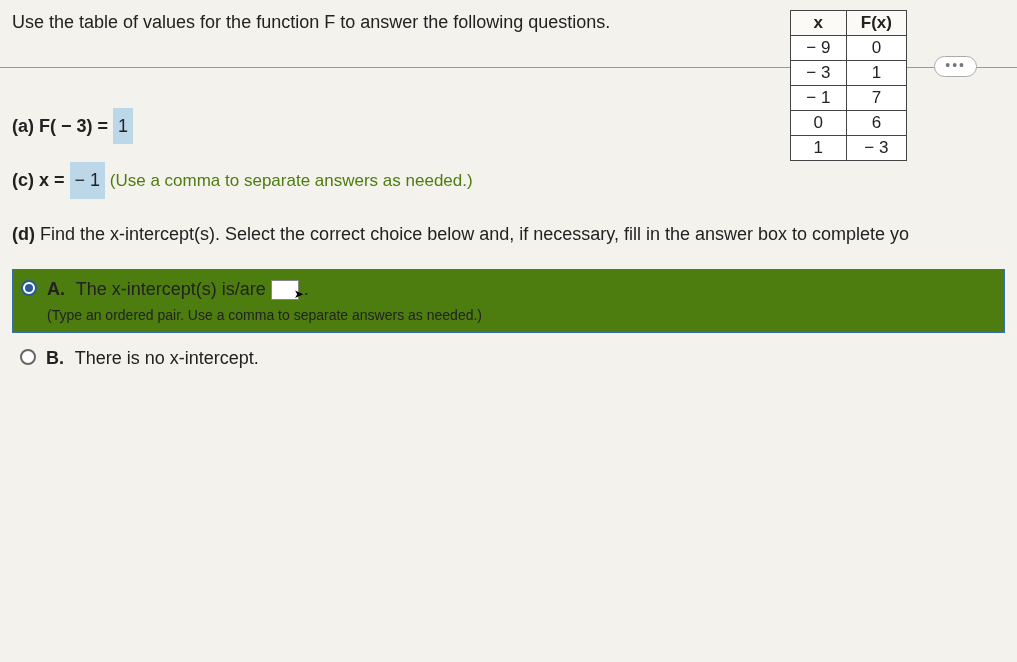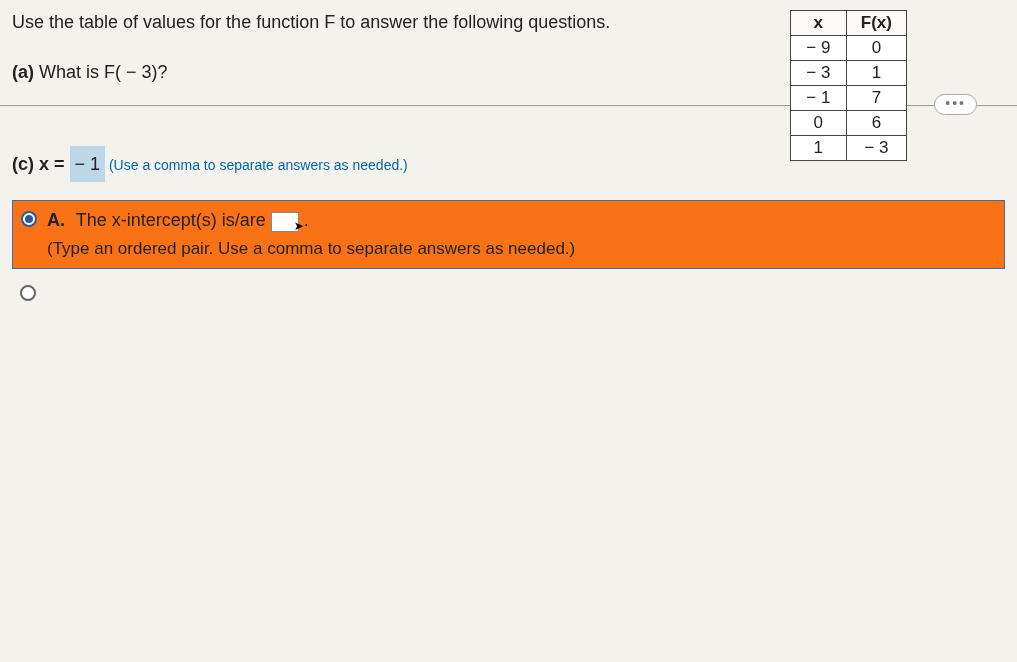--- a/index.html
+++ b/index.html
@@ -14,21 +14,21 @@
       overflow: hidden;
     }
     .top-section {
       position: relative;
       padding: 10px 12px 16px 12px;
       border-bottom: 1px solid #999;
     }
     .prompt-text {
       max-width: 640px;
       line-height: 1.4;
-      margin-bottom: 24px;
+      margin-bottom: 16px;
     }
     .subparts {
       line-height: 1.55;
     }
     .subparts div { margin-bottom: 2px; }
     .bold { font-weight: bold; }
     .data-table {
       position: absolute;
       top: 10px;
       right: 110px;
@@ -66,36 +66,36 @@
     }
     .answers .row { margin-bottom: 18px; }
     .filled {
       background: #bcd7e8;
       padding: 1px 5px;
       display: inline-block;
       min-width: 18px;
       text-align: center;
     }
     .hint {
-      font-size: 14px;
-      color: #0369a1;
+      font-size: 17px;
+      color: #4d7c0f;
     }
     .choice-group {
       margin-top: 4px;
     }
     .choice {
       display: flex;
       align-items: flex-start;
       gap: 10px;
       padding: 6px 8px;
       margin-bottom: 6px;
     }
     .choice.selected {
       border: 1.5px solid #3a6ea8;
-      background: #f97316;
+      background: #4d7c0f;
     }
     .radio {
       width: 16px;
       height: 16px;
       border: 2px solid #666;
       border-radius: 50%;
       margin-top: 4px;
       flex-shrink: 0;
       position: relative;
       cursor: pointer;
@@ -126,31 +126,30 @@
     }
     .cursor-icon {
       position: absolute;
       right: -6px;
       bottom: -4px;
       font-size: 12px;
       color: #000;
     }
     .sub-hint {
       display: block;
-      font-size: 17px;
+      font-size: 14px;
       margin-top: 2px;
     }
   </style>
 </head>
 <body>
 
 <div class="top-section">
   <div class="prompt-text">Use the table of values for the function F to answer the following questions.</div>
   <div class="subparts">
-    <div><span class="bold">(a)</span> <span>What is F( − 3)?</span></div>
   </div>
 
   <table class="data-table">
     <thead>
       <tr>
         <th>x</th>
         <th>F(x)</th>
       </tr>
     </thead>
     <tbody>
@@ -177,36 +176,46 @@
     </tbody>
   </table>
 </div>
 
 <div class="divider-wrap">
   <div class="dots-pill">•••</div>
 </div>
 
 <div class="answers">
 
+  <div class="row">
+    <span class="bold">(a) F( − 3) = </span><span class="filled">1</span>
+  </div>
 
 
   <div class="row">
     <span class="bold">(c) x = </span><span class="filled">− 1</span><span class="hint">  (Use a comma to separate answers as needed.)</span>
   </div>
 
+  <div class="row">
+    <span class="bold">(d)</span> <span>Find the x-intercept(s). Select the correct choice below and, if necessary, fill in the answer box to complete yo</span>
+  </div>
 
   <div class="choice-group">
     <div class="choice selected">
       <div class="radio checked"></div>
       <div class="choice-body">
         <span class="choice-label">A.</span>
         <span>The x-intercept(s) is/are </span>
         <span class="answer-box"><span class="cursor-icon">➤</span></span>
         <span>.</span>
         <span class="sub-hint">(Type an ordered pair. Use a comma to separate answers as needed.)</span>
       </div>
     </div>
     <div class="choice">
       <div class="radio"></div>
+      <div class="choice-body">
+        <span class="choice-label">B.</span>
+        <span>There is no x-intercept.</span>
+      </div>
     </div>
   </div>
 
 </div>
 
 </body></html>

